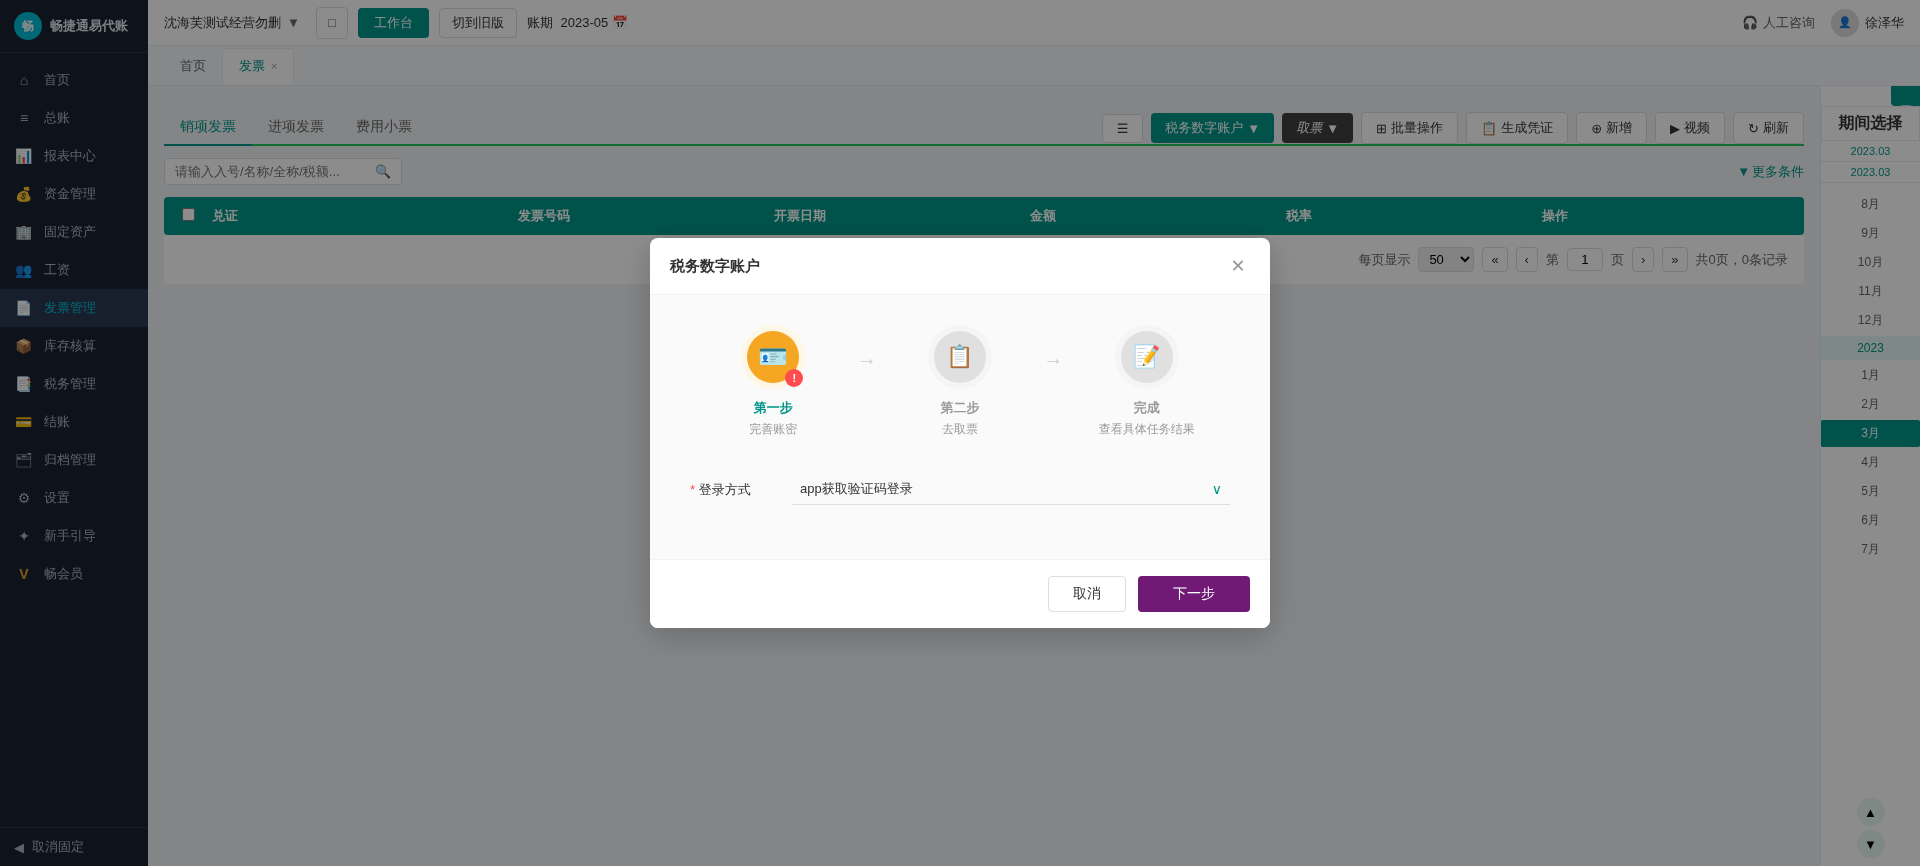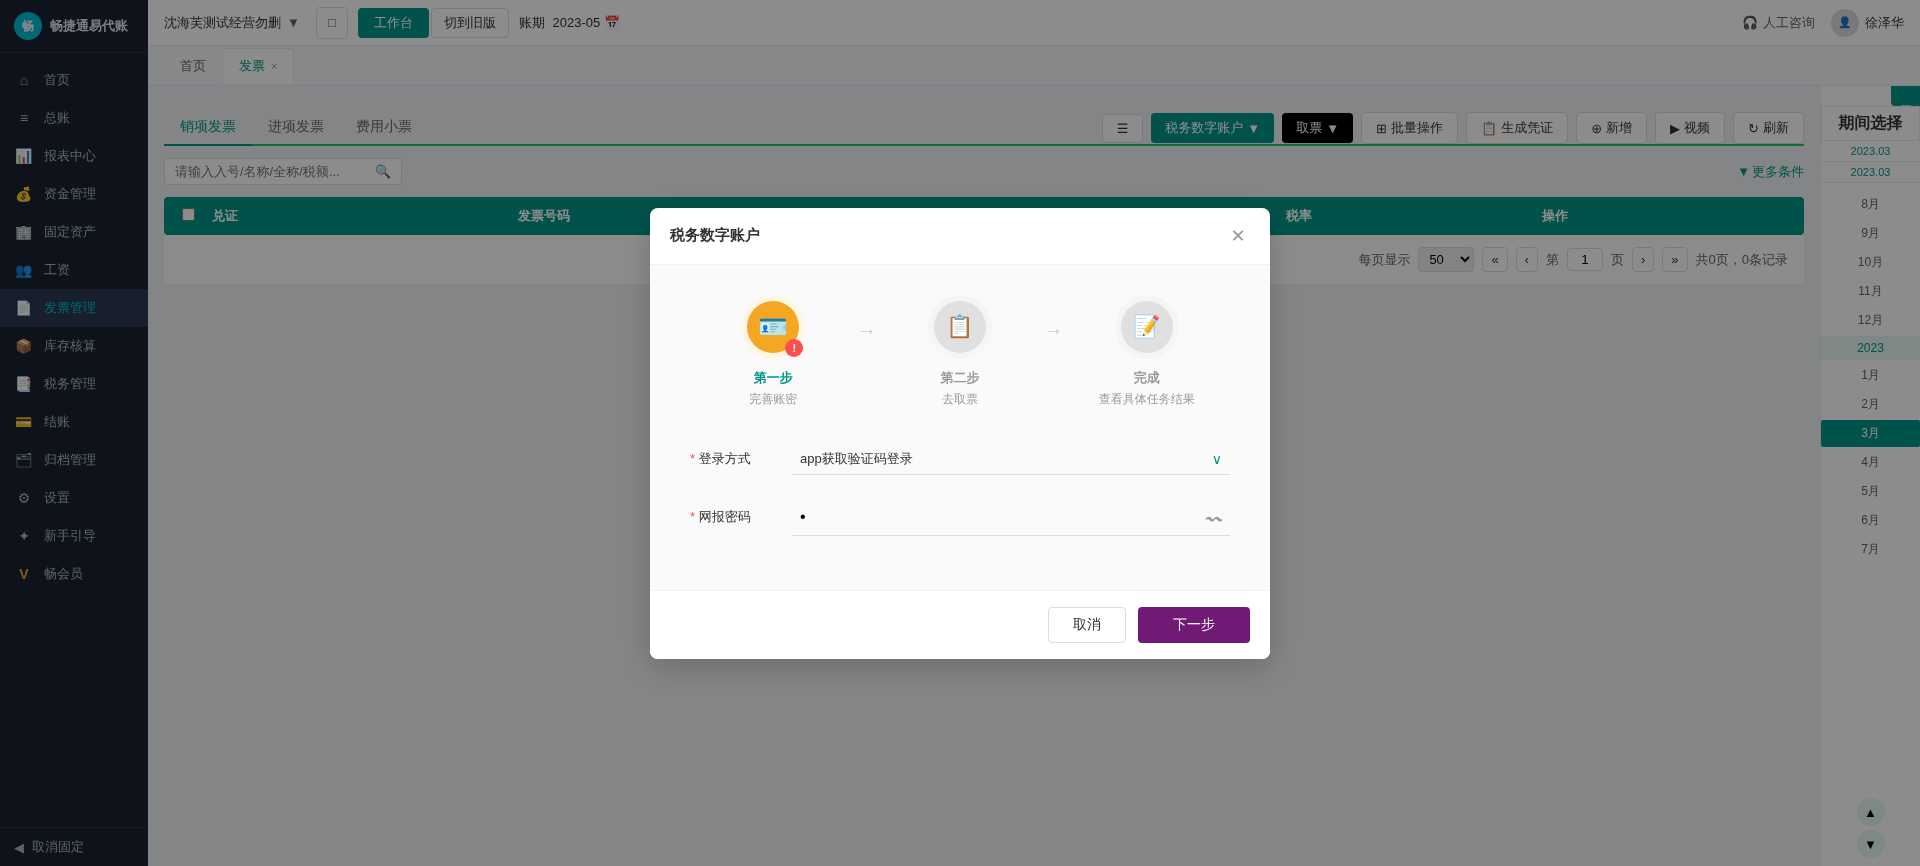--- a/index.html
+++ b/index.html
@@ -77,21 +77,21 @@
     .topbar-company-arrow { margin-left: 6px; color: #666; }
     .topbar-icon-btn {
       width: 32px; height: 32px;
       border: 1px solid #ddd; border-radius: 4px;
       display: flex; align-items: center; justify-content: center;
       cursor: pointer; margin-right: 10px; color: #666;
     }
     .topbar-workbench {
       background: #009688; color: #fff;
       padding: 6px 16px; border-radius: 4px;
-      font-size: 13px; cursor: pointer; margin-right: 2px;
+      font-size: 13px; cursor: pointer; margin-right: 10px;
     }
     .topbar-switch-btn {
       border: 1px solid #ddd; border-radius: 4px;
       padding: 5px 12px; font-size: 13px; cursor: pointer; margin-right: 10px; color: #333;
     }
     .topbar-period { font-size: 13px; color: #333; margin-right: 4px; }
     .topbar-period-icon { color: #009688; cursor: pointer; }
     .topbar-spacer { flex: 1; }
     .topbar-help { display: flex; align-items: center; color: #666; font-size: 13px; cursor: pointer; margin-right: 16px; }
     .topbar-help-icon { margin-right: 4px; }
@@ -530,21 +530,21 @@
         </div>
         <div style="flex:1;"></div>
         <div style="display:flex;align-items:center;gap:8px;">
           <div style="display:flex;gap:2px;">
             <button class="btn-outline">☰</button>
           </div>
           <button class="btn-teal">
             <span>税务数字账户</span>
             <span>▼</span>
           </button>
-          <button class="btn-teal" style="background:#000000;">
+          <button class="btn-teal" style="background:#404040;font-style:italic;">
             <span>取票</span>
             <span>▼</span>
           </button>
           <button class="btn-outline">
             <span>⊞</span>
             <span>批量操作</span>
           </button>
           <button class="btn-outline">
             <span>📋</span>
             <span>生成凭证</span>
@@ -713,27 +713,20 @@
       </div>
 
       <div class="form-row">
         <label class="form-label required">登录方式</label>
         <div class="form-select-wrap">
           <span class="form-select-value">app获取验证码登录</span>
           <span class="form-select-arrow">∨</span>
         </div>
       </div>
 
-      <div class="form-row">
-        <label class="form-label required">网报密码</label>
-        <div class="form-password-wrap">
-          <input type="password" value="a" style="flex: 1 1 0%; border: none; outline: none; background: transparent; font-size: 16px; letter-spacing: 3px;">
-          <span class="form-password-eye">〰</span>
-        </div>
-      </div>
 
 
     </div>
     <div class="dialog-footer">
       <button class="btn-cancel">取消</button>
       <button class="btn-next">下一步</button>
     </div>
   </div>
 </div>
 

